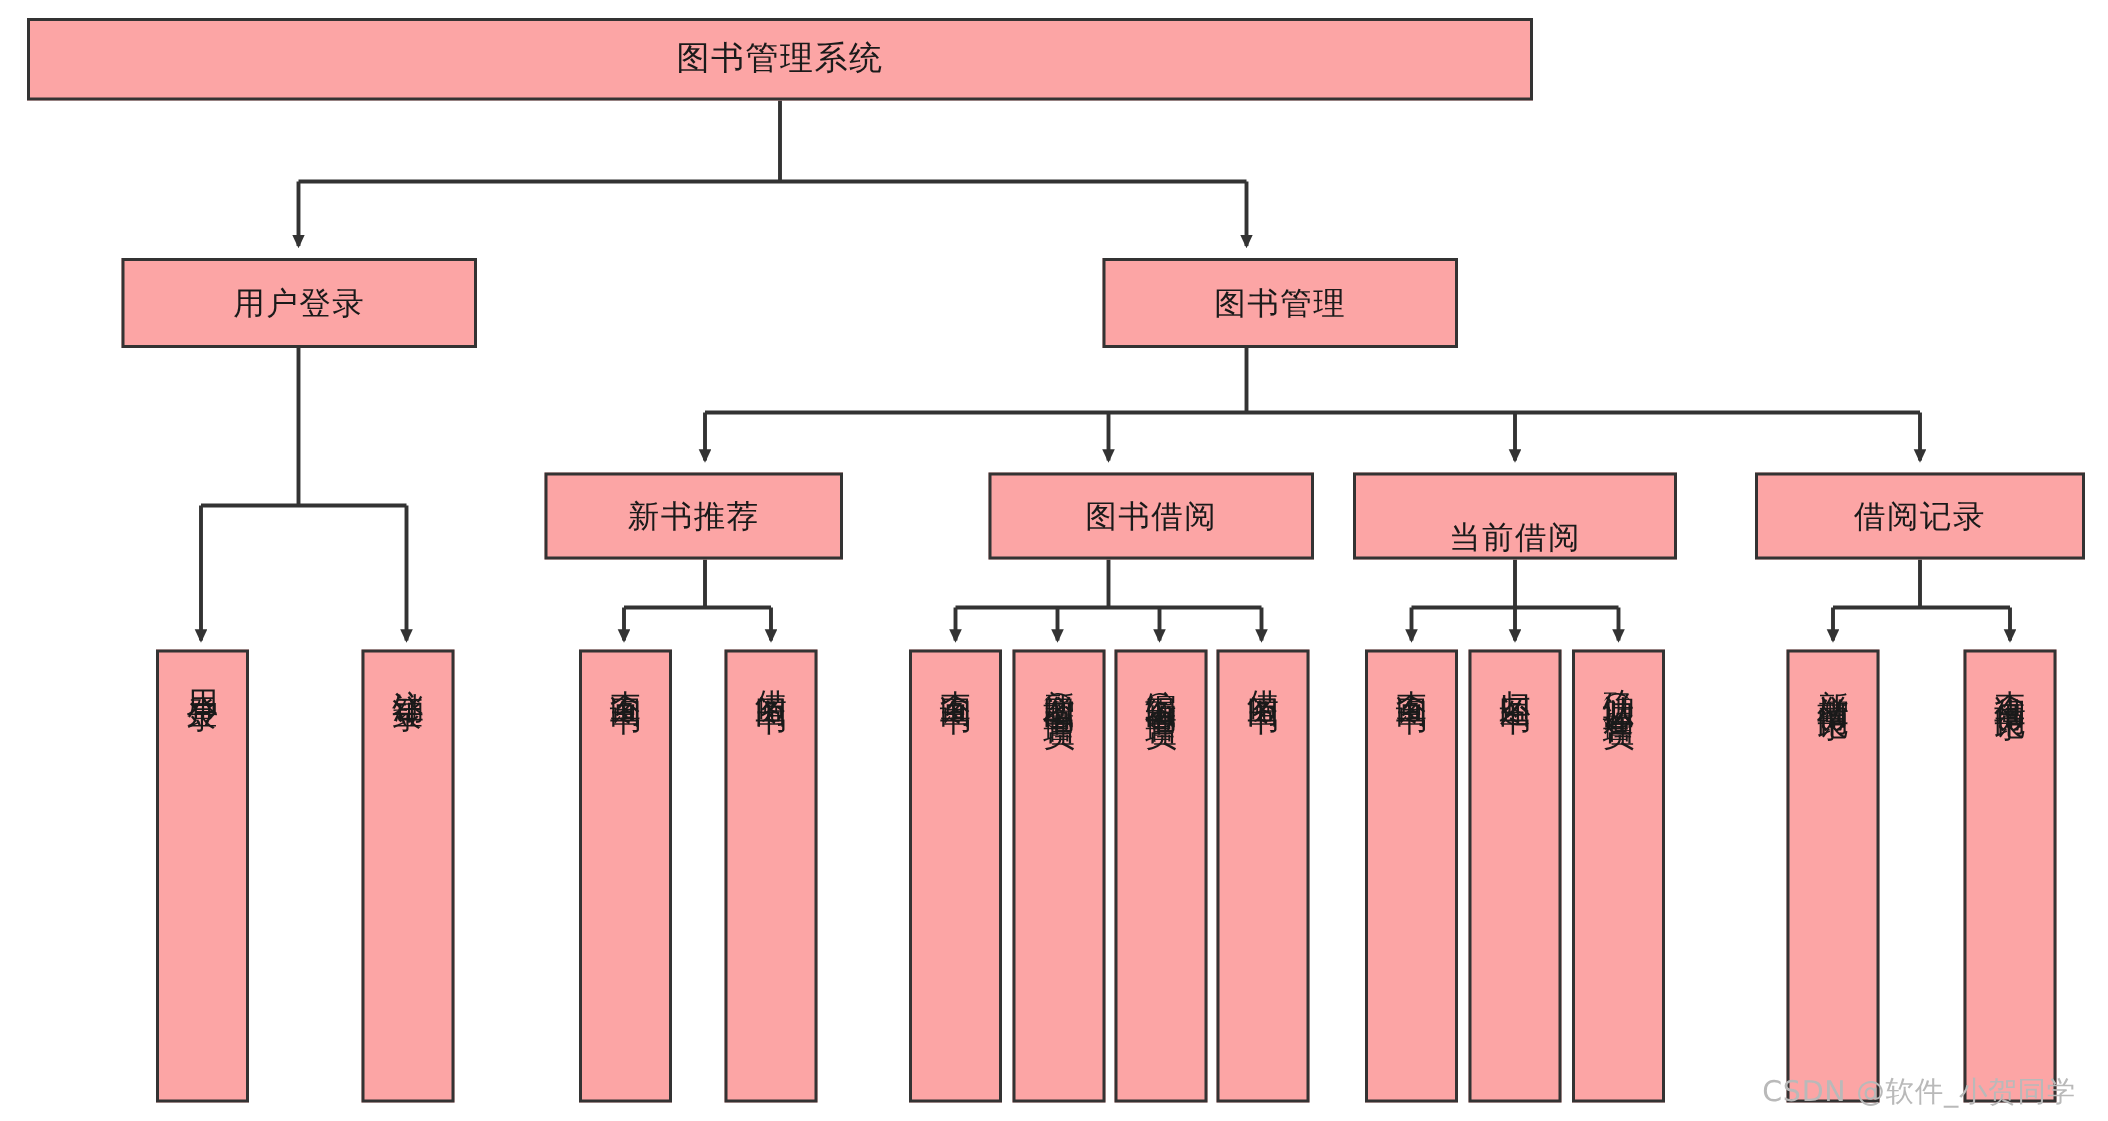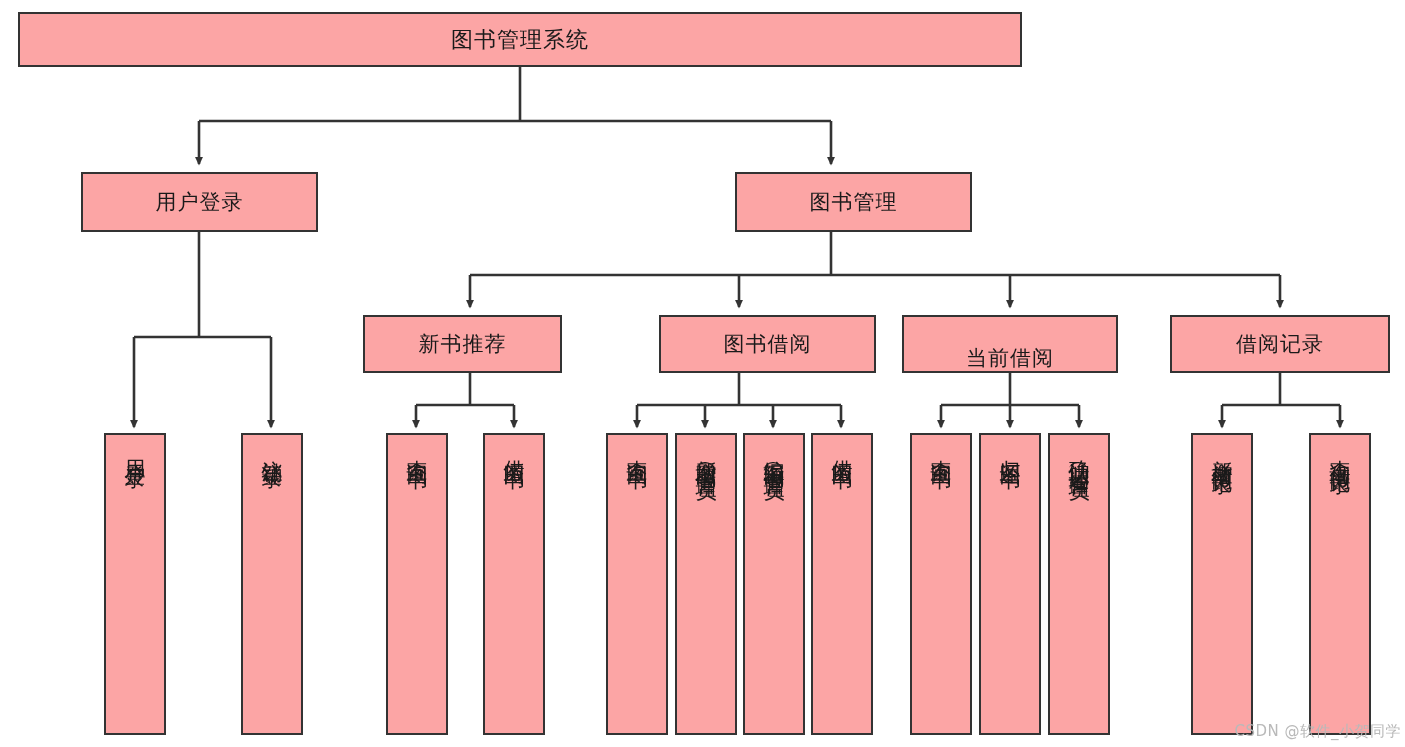--- a/index.html
+++ b/index.html
@@ -60,23 +60,23 @@
   .node.vertical .node-label {
     writing-mode: vertical-rl;
     text-orientation: upright;
     font-size: 21px;
     line-height: 1.05;
     letter-spacing: 3px;
     white-space: nowrap;
   }
   #watermark {
     position: absolute;
-    right: 4px;
+    right: 21px;
     bottom: 6px;
-    font-size: 15px;
+    font-size: 19px;
     color: #b9b9b9;
     letter-spacing: 0.5px;
     z-index: 5;
     white-space: nowrap;
   }
 </style>
 </head>
 <body>
 
 <div id="diagram-root">

